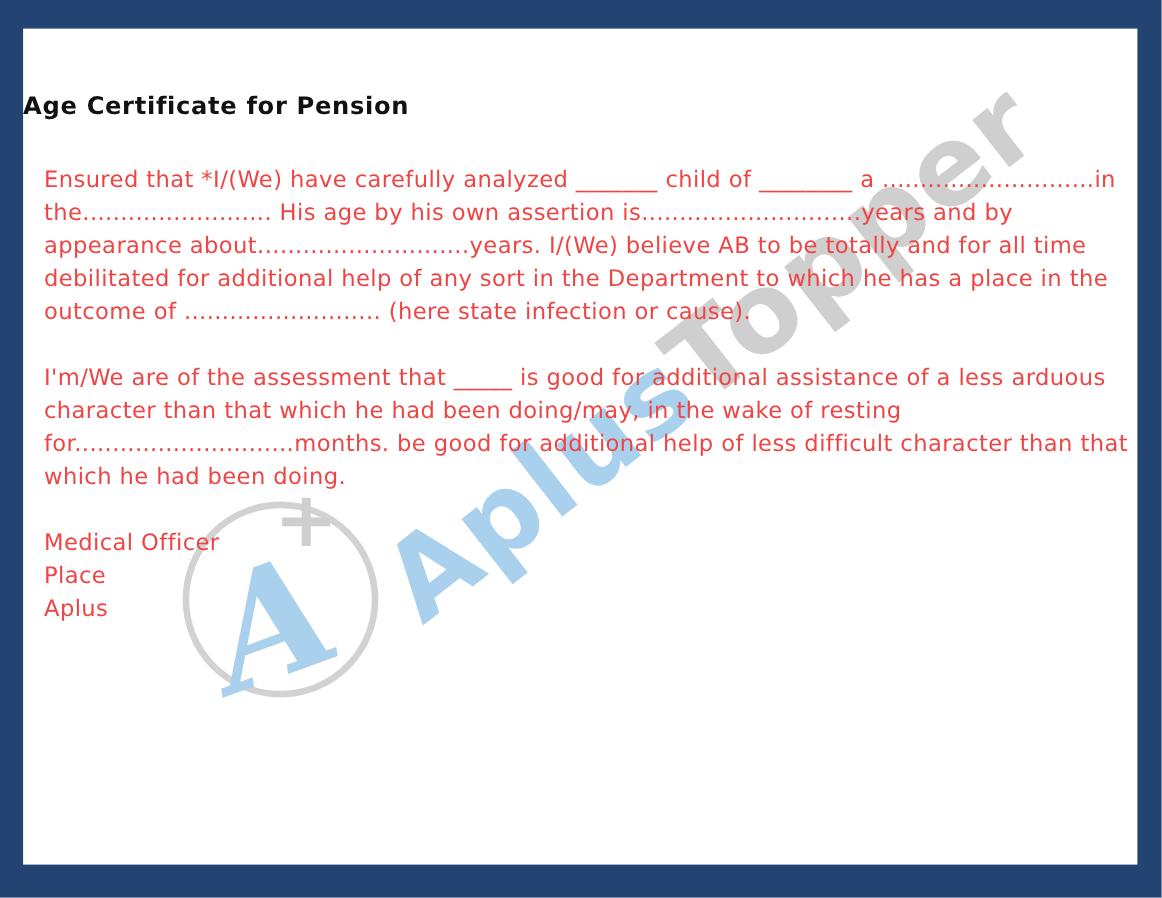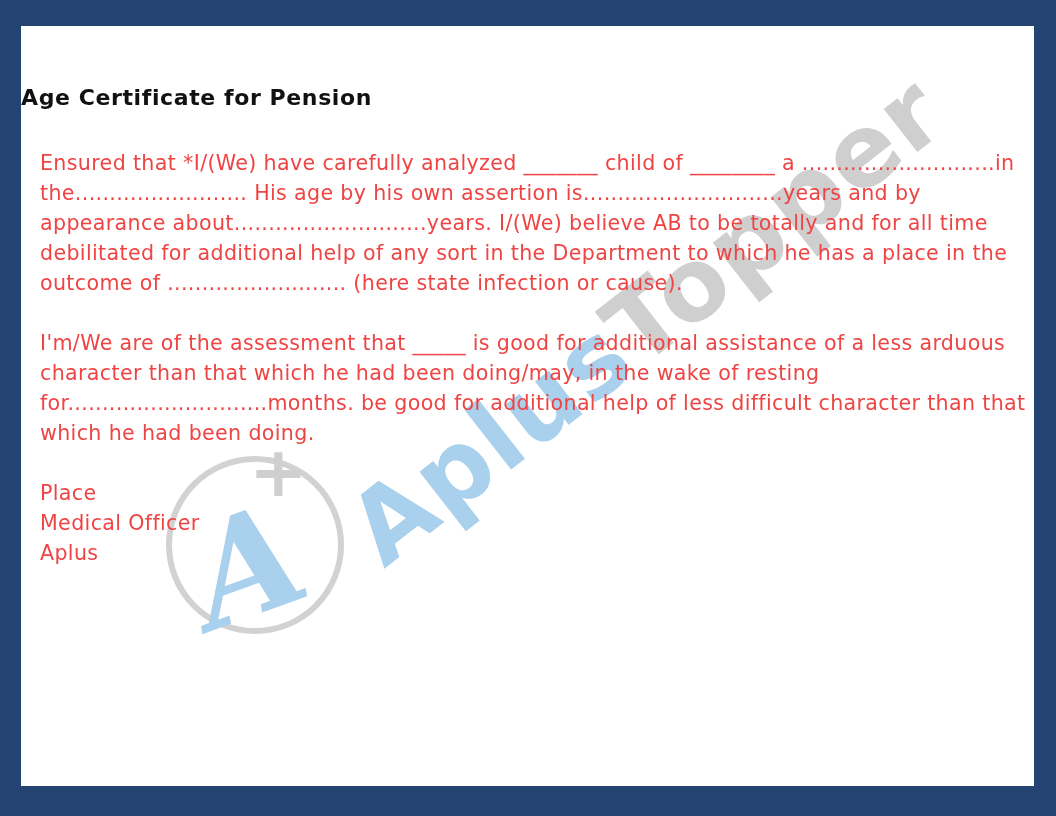--- a/index.html
+++ b/index.html
@@ -78,19 +78,19 @@
       </text>
     </g>
   </svg>
 
   <h1 class="title">Age Certificate for Pension</h1>
 
   <div class="body-text">
     <p class="para">Ensured that *I/(We) have carefully analyzed _______ child of ________ a ............................in the......................... His age by his own assertion is.............................years and by appearance about............................years. I/(We) believe AB to be totally and for all time debilitated for additional help of any sort in the Department to which he has a place in the outcome of .......................... (here state infection or cause).</p>
     <p class="para">I'm/We are of the assessment that _____ is good for additional assistance of a less arduous character than that which he had been doing/may, in the wake of resting for.............................months. be good for additional help of less difficult character than that which he had been doing.</p>
     <div>
+      <span class="sig-line">Medical Officer</span>
       <span class="sig-line">Place</span>
-      <span class="sig-line">Medical Officer</span>
       <span class="sig-line">Aplus</span>
     </div>
   </div>
 
 </div>
 
 </body></html>

